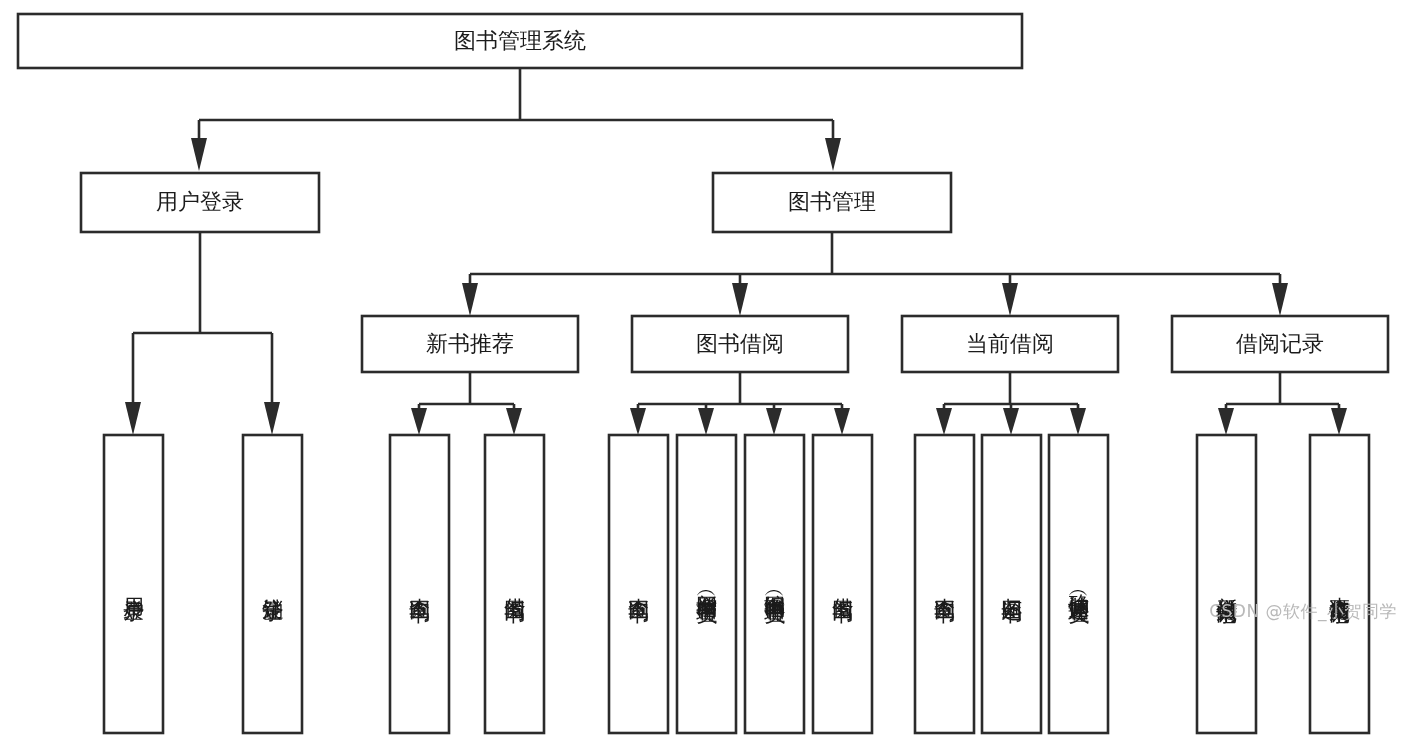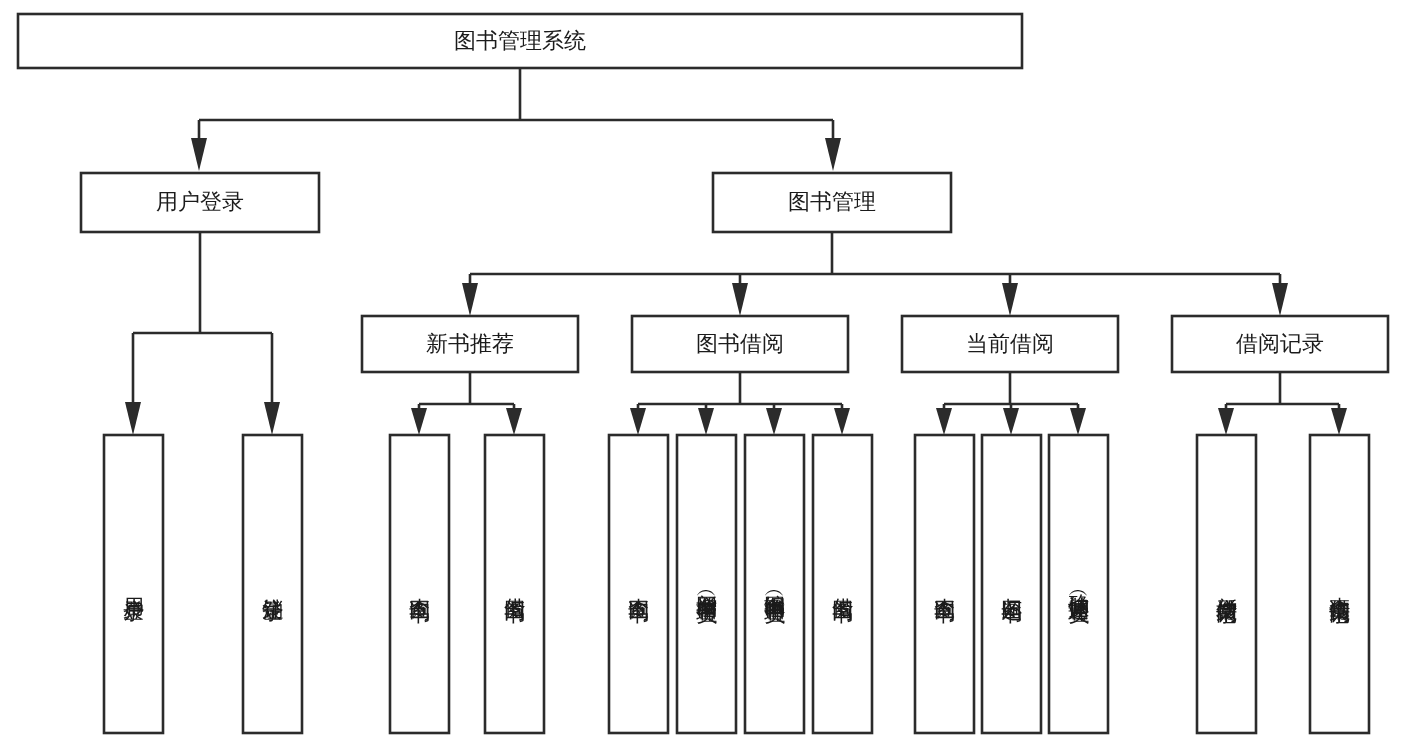--- a/index.html
+++ b/index.html
@@ -216,14 +216,15 @@
   <div class="vlabel" style="left:745px; top:435px; width:59px; height:298px;">编辑图书（管理员）</div>
   <div class="vlabel" style="left:813px; top:435px; width:59px; height:298px;">借阅图书</div>
 
   <div class="vlabel" style="left:915px; top:435px; width:59px; height:298px;">查询图书</div>
   <div class="vlabel" style="left:982px; top:435px; width:59px; height:298px;">归还图书</div>
   <div class="vlabel" style="left:1049px; top:435px; width:59px; height:298px;">确认归还（管理员）</div>
 
   <div class="vlabel" style="left:1197px; top:435px; width:59px; height:298px;">新增借阅记录</div>
   <div class="vlabel" style="left:1310px; top:435px; width:59px; height:298px;">查询借阅记录</div>
 
+  <div class="watermark">CSDN @软件_小贺同学</div>
 
 </div>
 
 </body></html>

